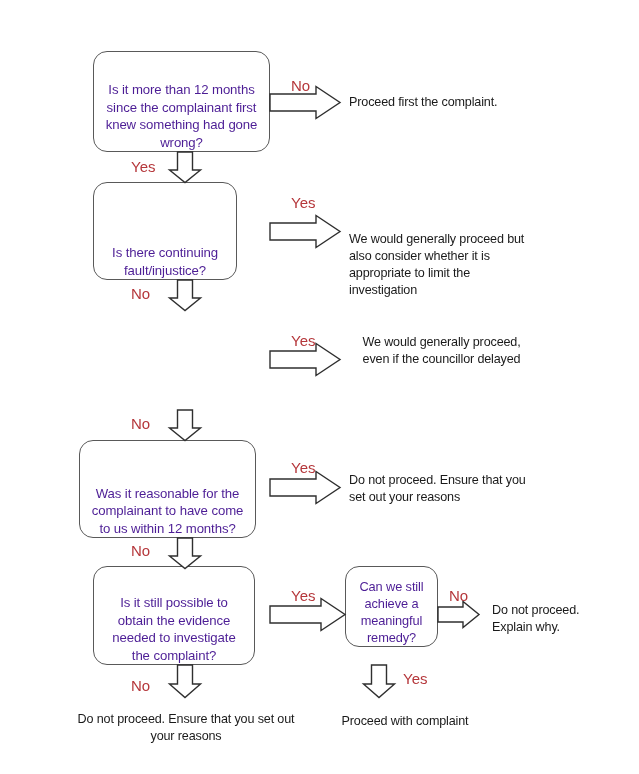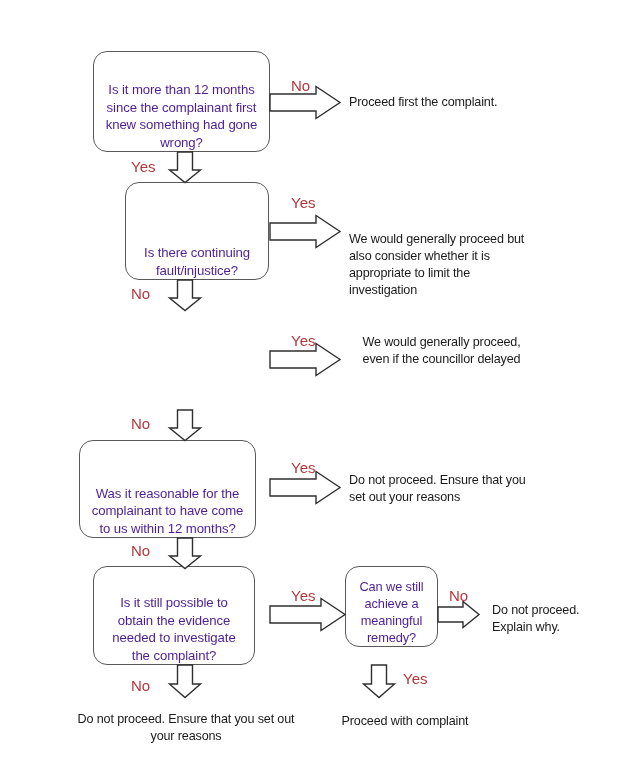--- a/index.html
+++ b/index.html
@@ -73,21 +73,21 @@
 </style>
 </head>
 <body>
 
 <div id="canvas">
 
   <div class="node" style="left:93px; top:51px; width:177px; height:101px; padding-top:10px;">
     <span class="node-text">Is it more than 12 months since the complainant first knew something had gone wrong?</span>
   </div>
 
-  <div class="node" style="left:93px; top:182px; width:144px; height:98px; padding-top:29px;margin-left:32px;">
+  <div class="node" style="left:93px; top:182px; width:144px; height:98px; padding-top:29px;">
     <span class="node-text">Is there continuing fault/injustice?</span>
   </div>
 
 
   <div class="node" style="left:79px; top:440px; width:177px; height:98px; padding-top:18px;">
     <span class="node-text">Was it reasonable for the complainant to have come to us within 12 months?</span>
   </div>
 
   <div class="node" style="left:93px; top:566px; width:162px; height:99px; padding-top:10px;">
     <span class="node-text">Is it still possible to obtain the evidence needed to investigate the complaint?</span>

